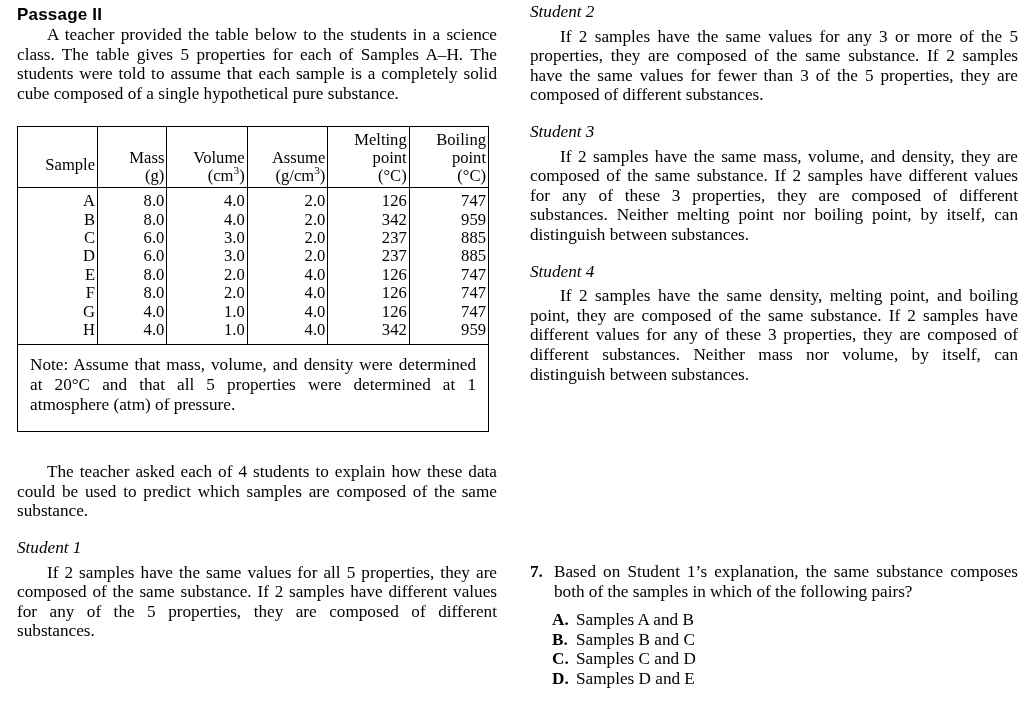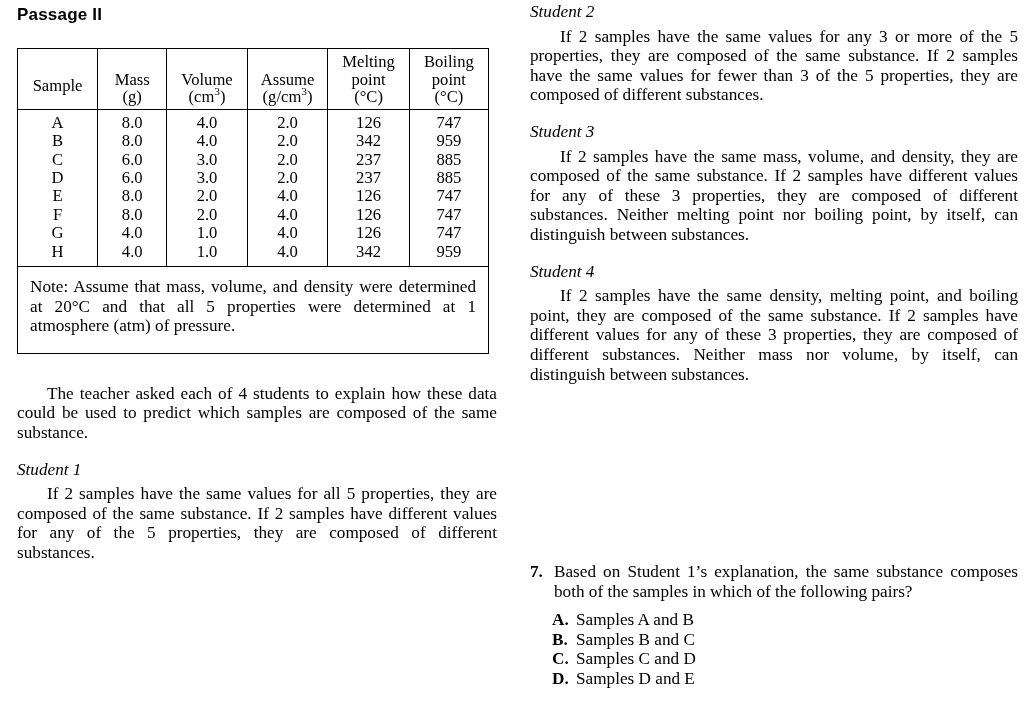--- a/index.html
+++ b/index.html
@@ -72,21 +72,21 @@
     border-collapse: collapse;
     width: 472px;
     border: 1.5px solid #000;
     font-size: 16.6px;
     background: #fff;
   }
   table.data-table th,
   table.data-table td {
     border-left: 1.2px solid #000;
     border-right: 1.2px solid #000;
-    text-align: center;
+    text-align: right;
     padding: 0;
   }
   table.data-table thead th {
     vertical-align: bottom;
     padding: 4px 2px 3px 2px;
     font-weight: normal;
     line-height: 17.6px;
     border-bottom: 1.5px solid #000;
   }
   table.data-table thead th.sample-head {
@@ -172,20 +172,21 @@
 </style>
 </head>
 <body>
 
 <div class="page">
 
   <div class="col-left">
 
     <h1 class="passage-title">Passage II</h1>
 
+    <p class="body-text indented gap-intro">A teacher provided the table below to the students in a science class. The table gives 5 properties for each of Samples A–H. The students were told to assume that each sample is a completely solid cube composed of a single hypothetical pure substance.</p>
 
     <div class="data-table-wrap">
       <table class="data-table">
         <thead>
           <tr>
             <th class="sample-head col-w-sample">
               <span>Sample</span>
             </th>
             <th class="col-w-mass">
               <span>Mass</span><br>

